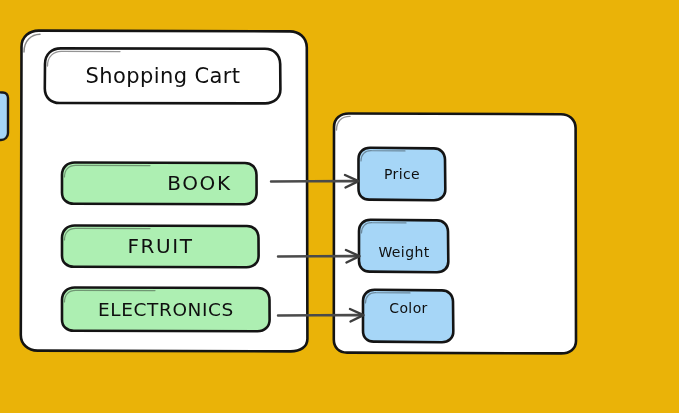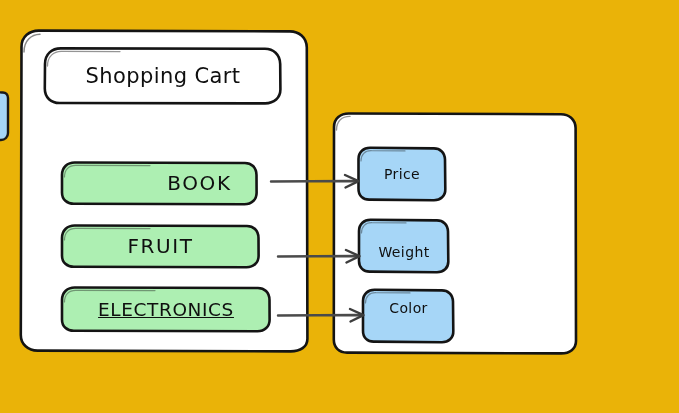--- a/index.html
+++ b/index.html
@@ -151,21 +151,21 @@
       <path d="M 350 309 L 363.5 315.2 L 350.5 321.5" fill="none" stroke="#3d3d3d" stroke-width="2.4" stroke-linecap="round" stroke-linejoin="round"></path>
     </g>
   </svg>
 
   <div class="label title-label" style="left:45px; top:48px; width:236px; height:56px;">Shopping Cart</div>
 
   <div class="label cat-label" style="left:62px; top:162px; width:195px; height:42px;padding-left:40px;">BOOK</div>
 
   <div class="label cat-label" style="left:62px; top:225px; width:197px; height:42px;">FRUIT</div>
 
-  <div class="label cat-label small" style="left:62px; top:287px; width:208px; height:44px;text-decoration:underline;">ELECTRONICS</div>
+  <div class="label cat-label small" style="left:62px; top:287px; width:208px; height:44px;">ELECTRONICS</div>
 
   <div class="label attr-label" style="left:358px; top:148px; width:88px; height:52px;">Price</div>
 
   <div class="label attr-label" style="left:359px; top:220px; width:90px; height:64px;">Weight</div>
 
   <div class="label attr-label" style="left:363px; top:282px; width:91px; height:52px;">Color</div>
 
 </div>
 
 </body></html>

